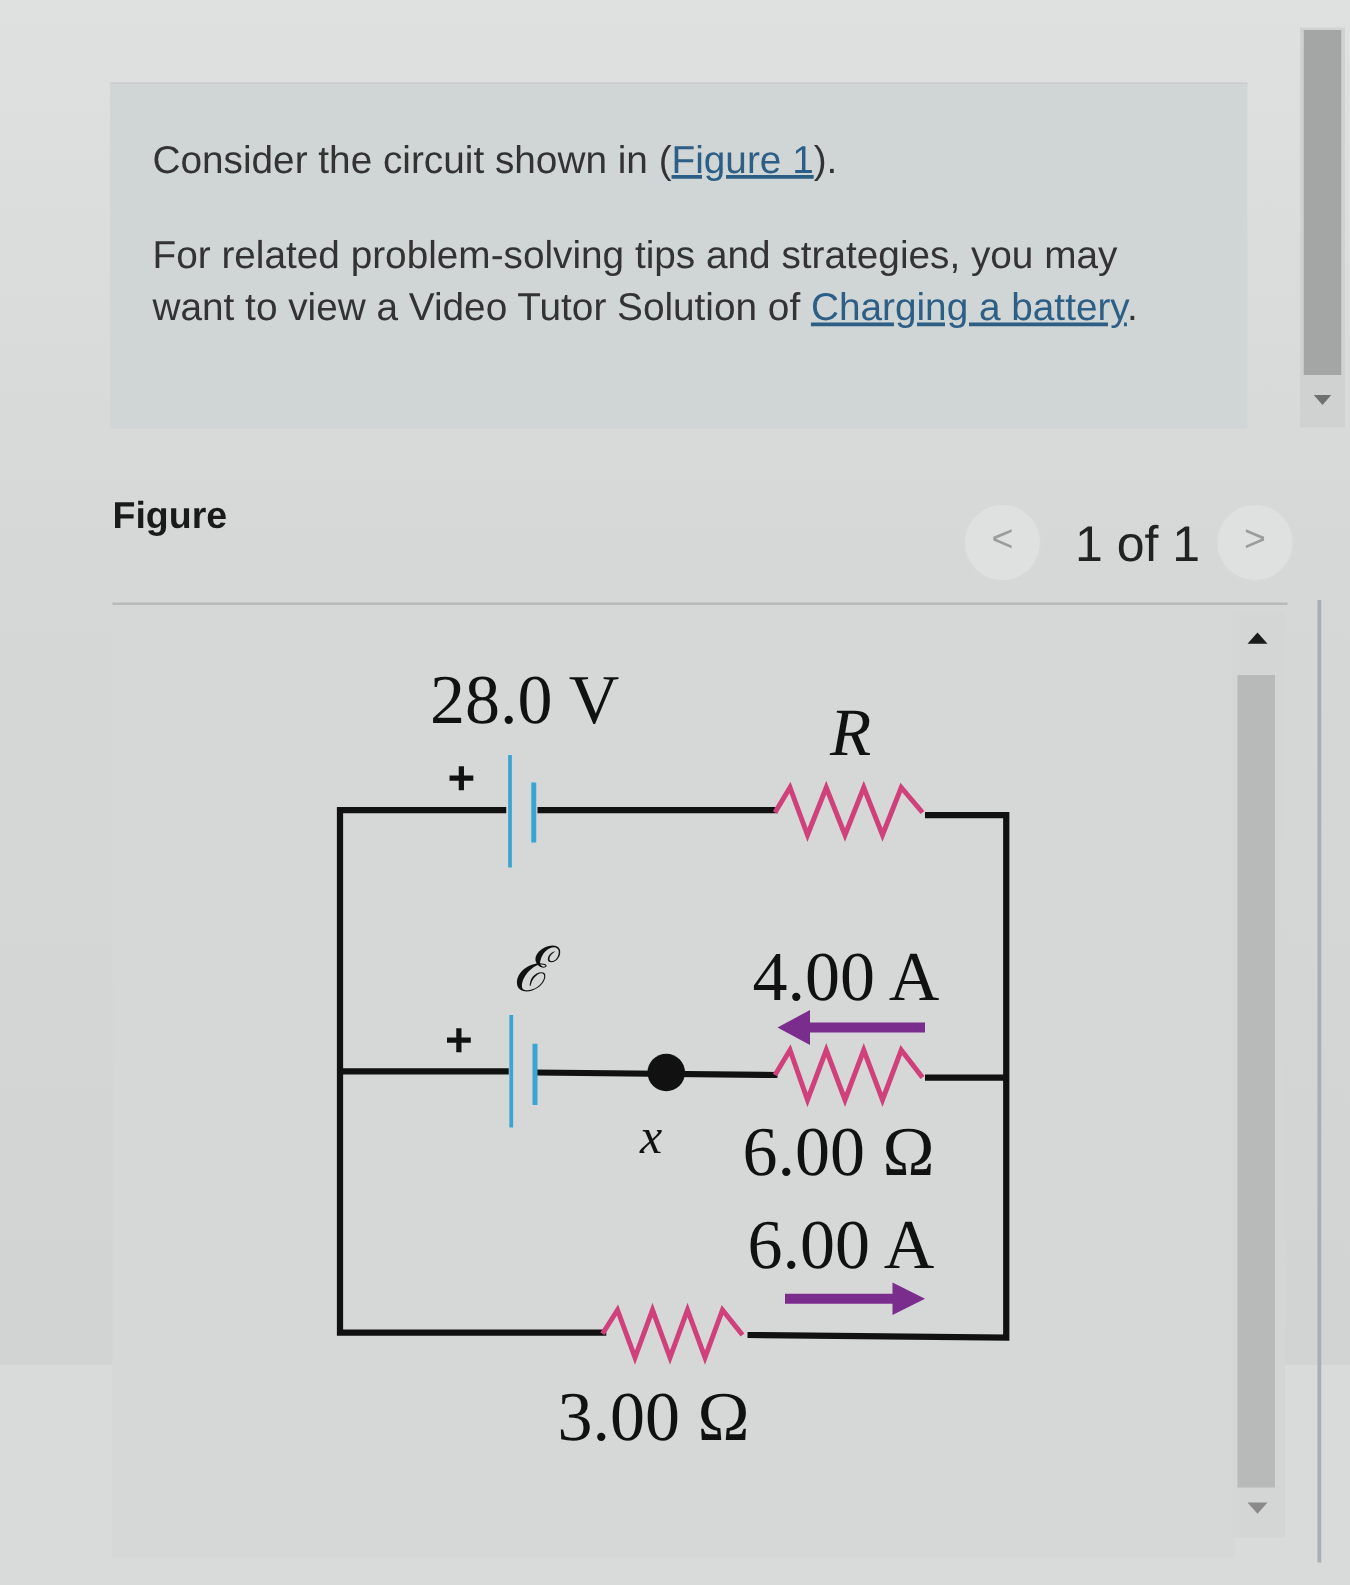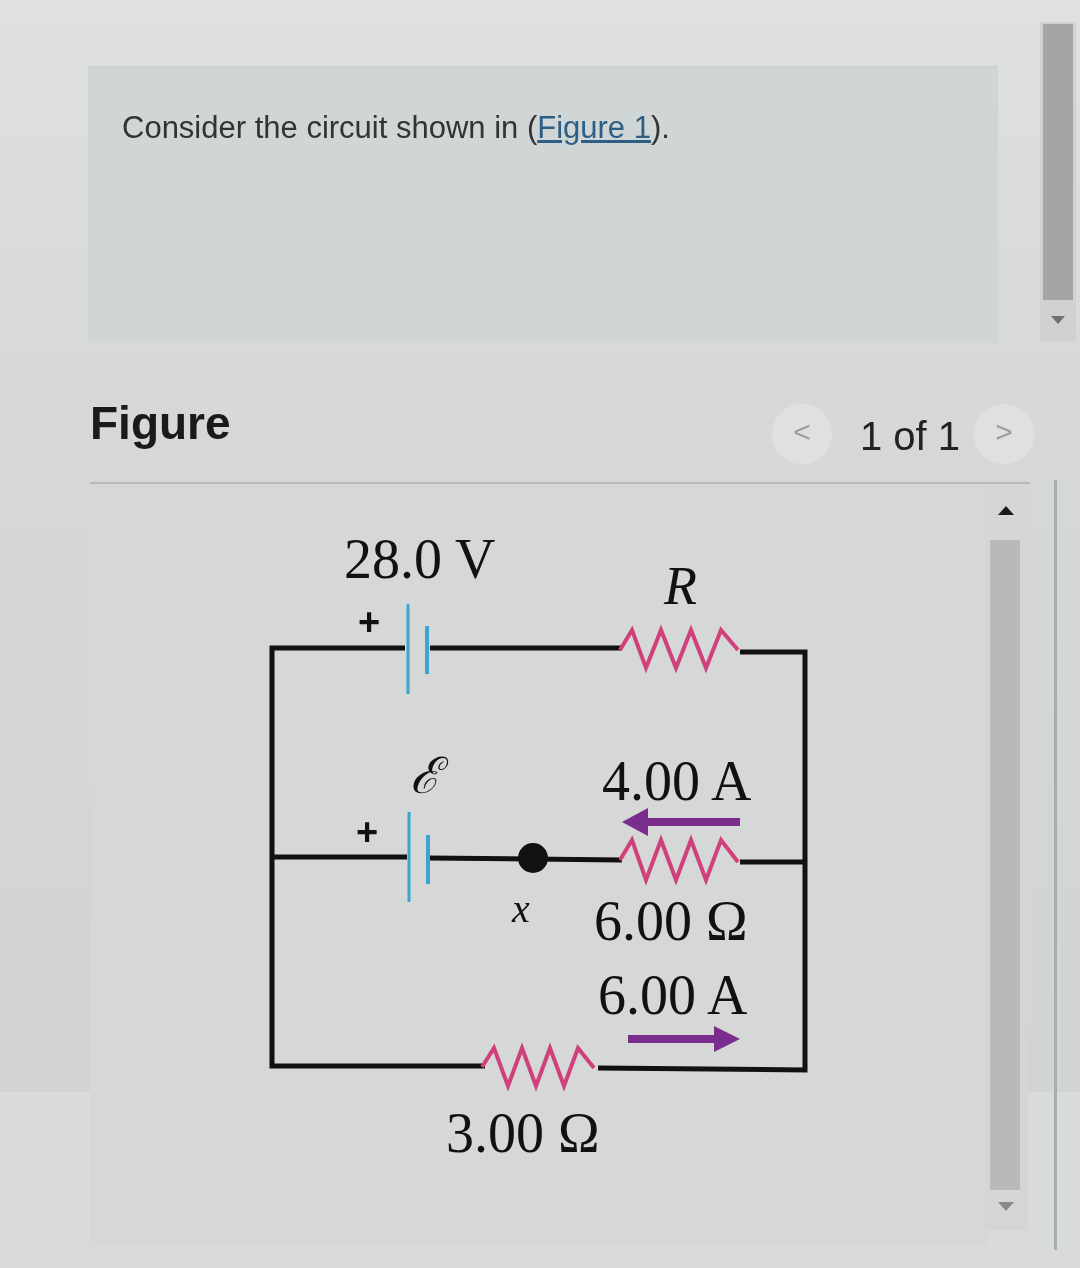--- a/index.html
+++ b/index.html
@@ -36,21 +36,21 @@
       background: #a4a5a5;
     }
     .top-scroll .arrow-down {
       position: absolute; left: 11px; top: 294px;
       width: 0; height: 0;
       border-left: 7px solid transparent; border-right: 7px solid transparent;
       border-top: 8px solid #707070;
     }
     .figure-title {
       position: absolute; left: 90px; top: 396px;
-      font-size: 46px; font-weight: bold; color: #1a1a1a;
+      font-size: 30px; font-weight: bold; color: #1a1a1a;
     }
     .pager {
       position: absolute; left: 766px; top: 402px; height: 60px; width: 280px;
     }
     .pager-btn {
       position: absolute; top: 0; width: 60px; height: 60px;
       border: 2px solid #d8d8d8; border-radius: 50%;
       background: #dfe0e0; color: #9c9c9c;
       font-size: 30px; line-height: 56px; text-align: center; cursor: pointer;
     }
@@ -96,20 +96,21 @@
     .lbl { font-family: "Liberation Serif", serif; fill: #111; }
   </style>
 </head>
 <body>
 
 <div class="page">
 
   <div class="info-box">
     <div class="info-text">
       <p><span>Consider the circuit shown in (</span><span class="link">Figure 1</span><span>).</span></p>
+      <p class="second"><span>For related problem-solving tips and strategies, you may want to view a Video Tutor Solution of </span><span class="link">Charging a battery</span><span>.</span></p>
     </div>
   </div>
 
   <div class="top-scroll">
     <div class="thumb"></div>
     <div class="arrow-down"></div>
   </div>
 
   <div class="figure-title">Figure</div>
 

